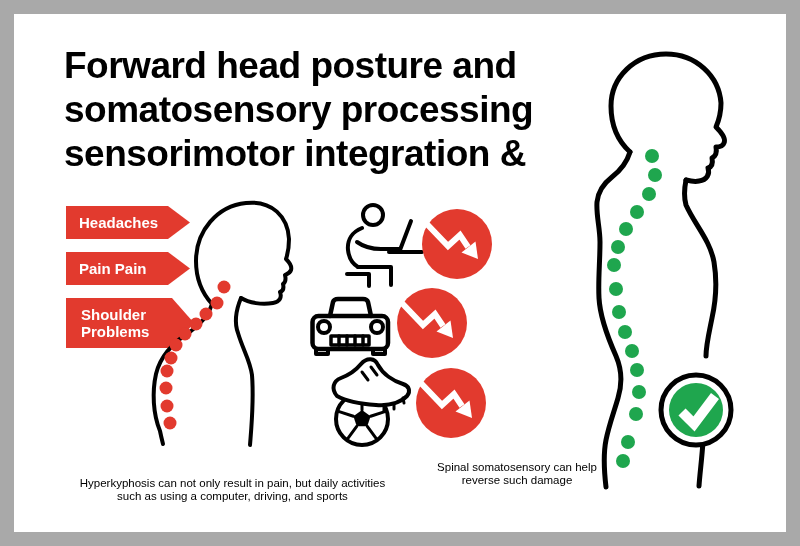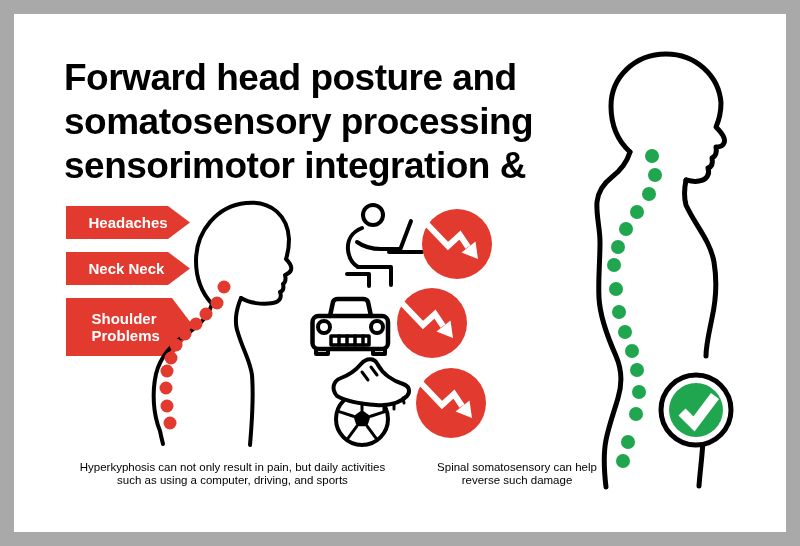--- a/index.html
+++ b/index.html
@@ -5,56 +5,56 @@
   :root{
     --red:#e23a2e; --green:#1fa64e; --outline:#000000; --frame:#a9a9a9; --bg:#ffffff;
   }
   html,body{margin:0;padding:0;}
   body{width:800px;height:546px;overflow:hidden;position:relative;
        font-family:"Liberation Sans", sans-serif;}
   .frame{position:absolute;inset:0;background:var(--frame);}
   .canvas{position:absolute;inset:14px;background:var(--bg);}
   .art{position:absolute;left:0;top:0;width:800px;height:546px;pointer-events:none;}
 
-  .title{position:absolute;left:64px;top:56px;width:560px;
+  .title{position:absolute;left:64px;top:44px;width:560px;
          font-size:37px;font-weight:bold;line-height:44px;letter-spacing:-0.5px;
          color:#000;}
   .title span{display:block;white-space:nowrap;}
 
   .tag{position:absolute;left:66px;background:var(--red);color:#fff;
        font-weight:bold;font-size:15px;line-height:17px;
        display:flex;align-items:center;padding-left:13px;box-sizing:border-box;
-       clip-path:polygon(0 0, calc(100% - 22px) 0, 100% 50%, calc(100% - 22px) 100%, 0 100%);justify-content:center;}
+       clip-path:polygon(0 0, calc(100% - 22px) 0, 100% 50%, calc(100% - 22px) 100%, 0 100%);}
   .tag-1{top:206px;width:124px;height:33px;}
   .tag-2{top:252px;width:124px;height:33px;}
-  .tag-3{top:298px;width:128px;height:58px;padding-left:15px;}
+  .tag-3{top:298px;width:128px;height:50px;padding-left:15px;}
   .tag .label{width:92px;}
 
   .caption{position:absolute;color:#000;font-size:11.5px;line-height:13px;text-align:center;}
-  .caption-left{left:70px;top:461px;width:325px;}
+  .caption-left{left:70px;top:477px;width:325px;}
   .caption-right{left:428px;top:461px;width:178px;}
 </style>
 </head>
 <body>
 
 <div class="frame">
   <div class="canvas"></div>
 </div>
 
 <div class="title">
   <span>Forward head posture and</span>
   <span>somatosensory processing</span>
   <span>sensorimotor integration &amp;</span>
 </div>
 
 <div class="tag tag-1">
   <span class="label">Headaches</span>
 </div>
 <div class="tag tag-2">
-  <span class="label">Neck Neck</span>
+  <span class="label">Pain Pain</span>
 </div>
 <div class="tag tag-3">
   <span class="label">Shoulder Problems</span>
 </div>
 
 <svg class="art" viewBox="0 0 800 546">
   <defs>
     <g id="decline-arrow">
       <circle cx="0" cy="0" r="35" fill="var(--red)"></circle>
       <polyline points="-33,-23 -9,2 3,-9 11,3" fill="none" stroke="#fff" stroke-width="6"></polyline>

